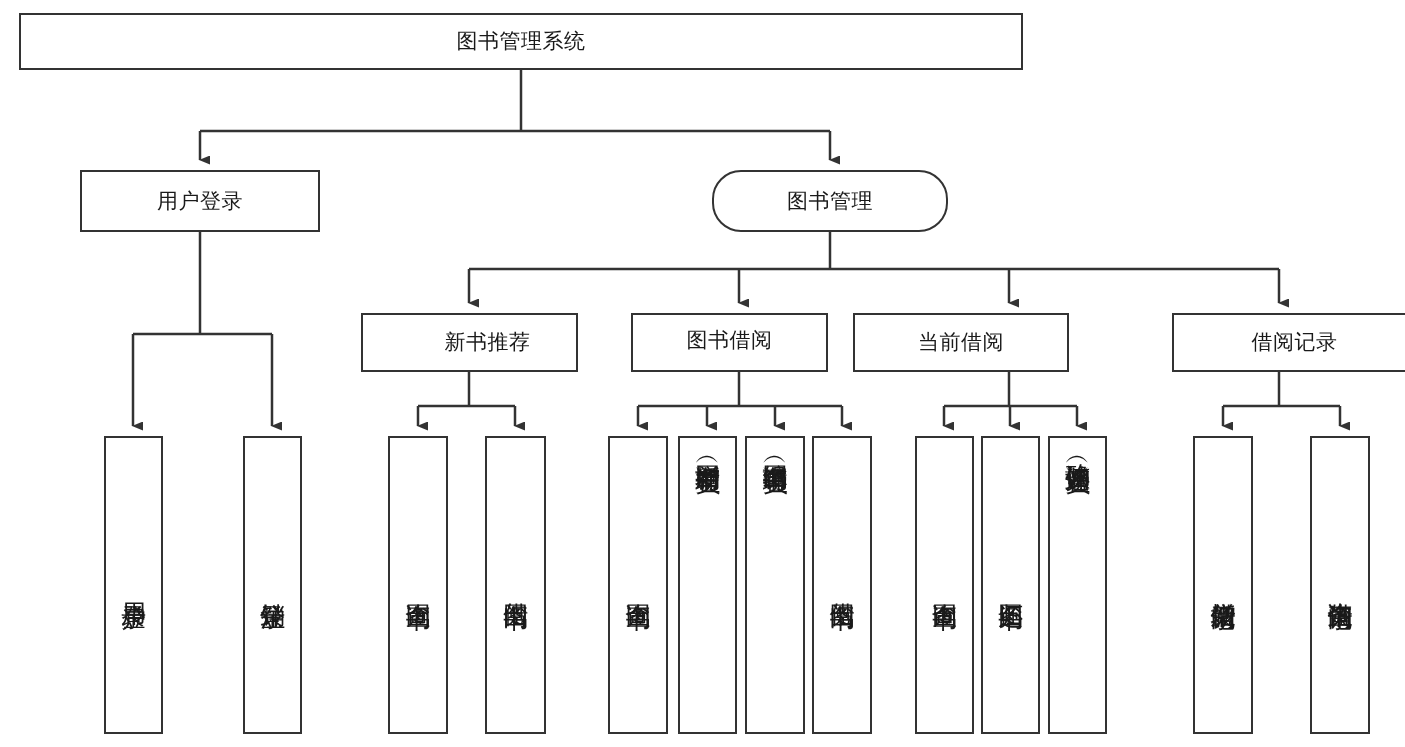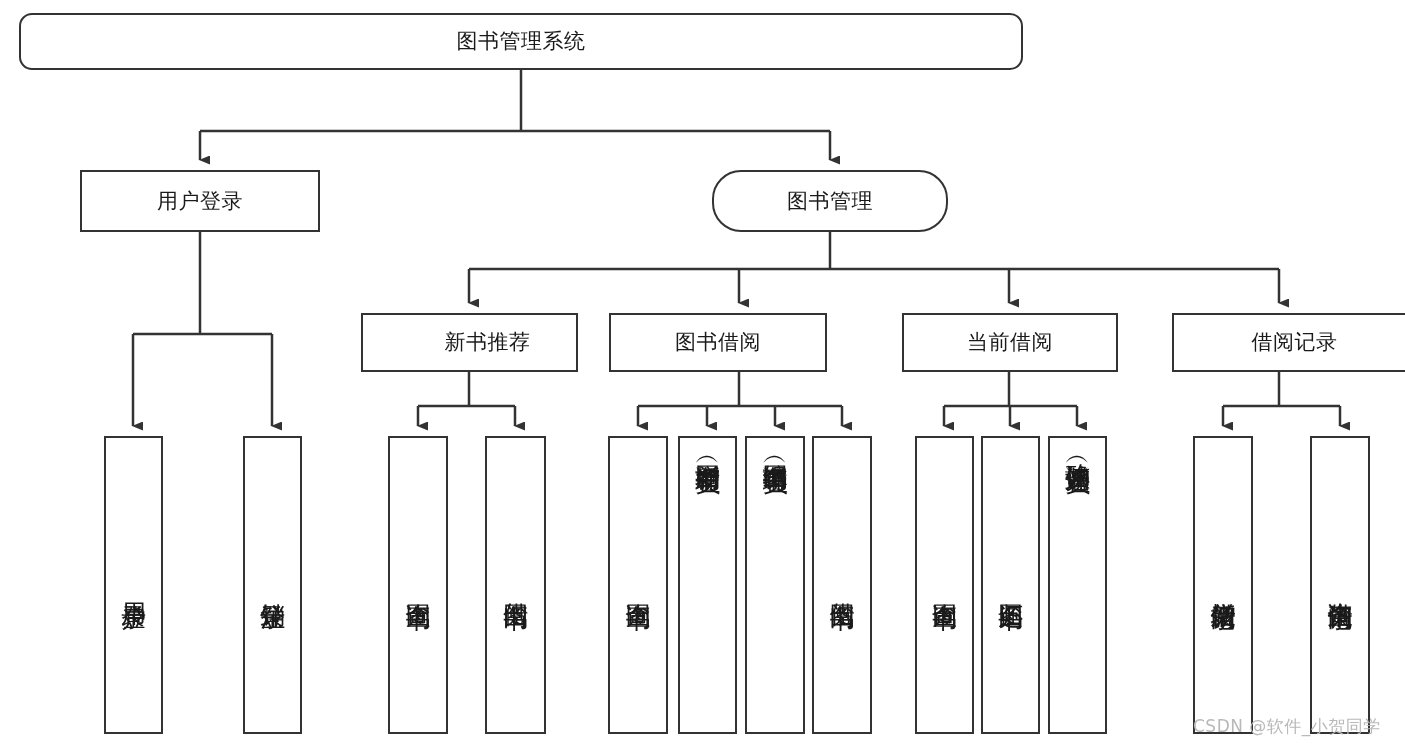--- a/index.html
+++ b/index.html
@@ -121,41 +121,41 @@
       <path d="M1010,406 L1010,426" marker-end="url(#arrow)"></path>
       <path d="M1077,406 L1077,426" marker-end="url(#arrow)"></path>
 
       <path d="M1279,372 L1279,406"></path>
       <path d="M1223,406 L1340,406"></path>
       <path d="M1223,406 L1223,426" marker-end="url(#arrow)"></path>
       <path d="M1340,406 L1340,426" marker-end="url(#arrow)"></path>
     </g>
   </svg>
 
-  <div class="node horiz" style="left:19px; top:13px; width:1004px; height:57px;border-radius:13px;">
+  <div class="node horiz" style="left:19px; top:13px; width:1004px; height:57px;">
     <span class="label">图书管理系统</span>
   </div>
 
   <div class="node horiz" style="left:80px; top:170px; width:240px; height:62px;">
     <span class="label">用户登录</span>
   </div>
 
   <div class="node horiz" style="left:712px; top:170px; width:236px; height:62px;border-radius:29px;">
     <span class="label">图书管理</span>
   </div>
 
   <div class="node horiz" style="left:361px; top:313px; width:217px; height:59px;padding-left:36px;">
     <span class="label">新书推荐</span>
   </div>
 
-  <div class="node horiz" style="left:609px; top:313px; width:218px; height:59px;">
+  <div class="node horiz" style="left:631px; top:313px; width:197px; height:59px;font-family:Liberation Mono, monospace;">
     <span class="label">图书借阅</span>
   </div>
 
-  <div class="node horiz" style="left:902px; top:313px; width:216px; height:59px;">
+  <div class="node horiz" style="left:853px; top:313px; width:216px; height:59px;">
     <span class="label">当前借阅</span>
   </div>
 
   <div class="node horiz" style="left:1172px; top:313px; width:245px; height:59px;">
     <span class="label">借阅记录</span>
   </div>
 
   <div class="node vert centered" style="left:104px; top:436px; width:59px; height:298px;">
     <span class="label">用户登录</span>
   </div>
@@ -201,15 +201,14 @@
   </div>
 
   <div class="node vert centered" style="left:1193px; top:436px; width:60px; height:298px;">
     <span class="label">新增借阅记录</span>
   </div>
 
   <div class="node vert centered" style="left:1310px; top:436px; width:60px; height:298px;">
     <span class="label">查询借阅记录</span>
   </div>
 
-  <div class="watermark" style="left:1193px; top:715px;">CSDN @软件_小贺同学</div>
 
 </div>
 
 </body></html>

